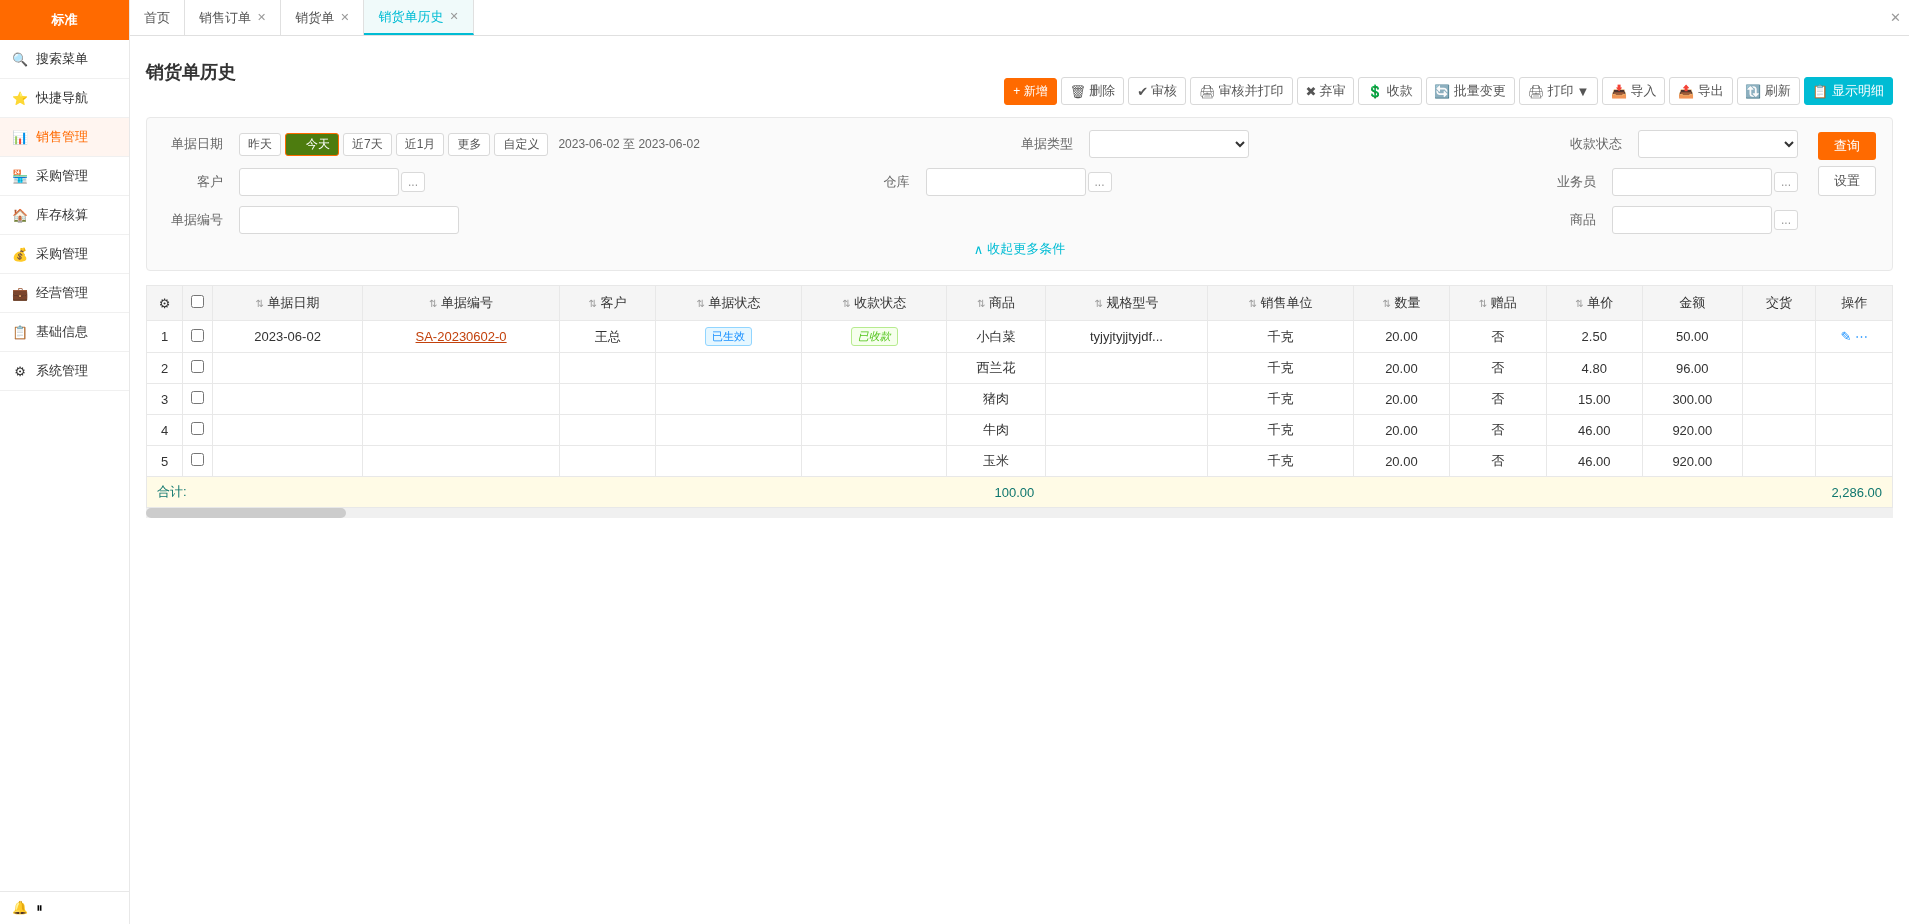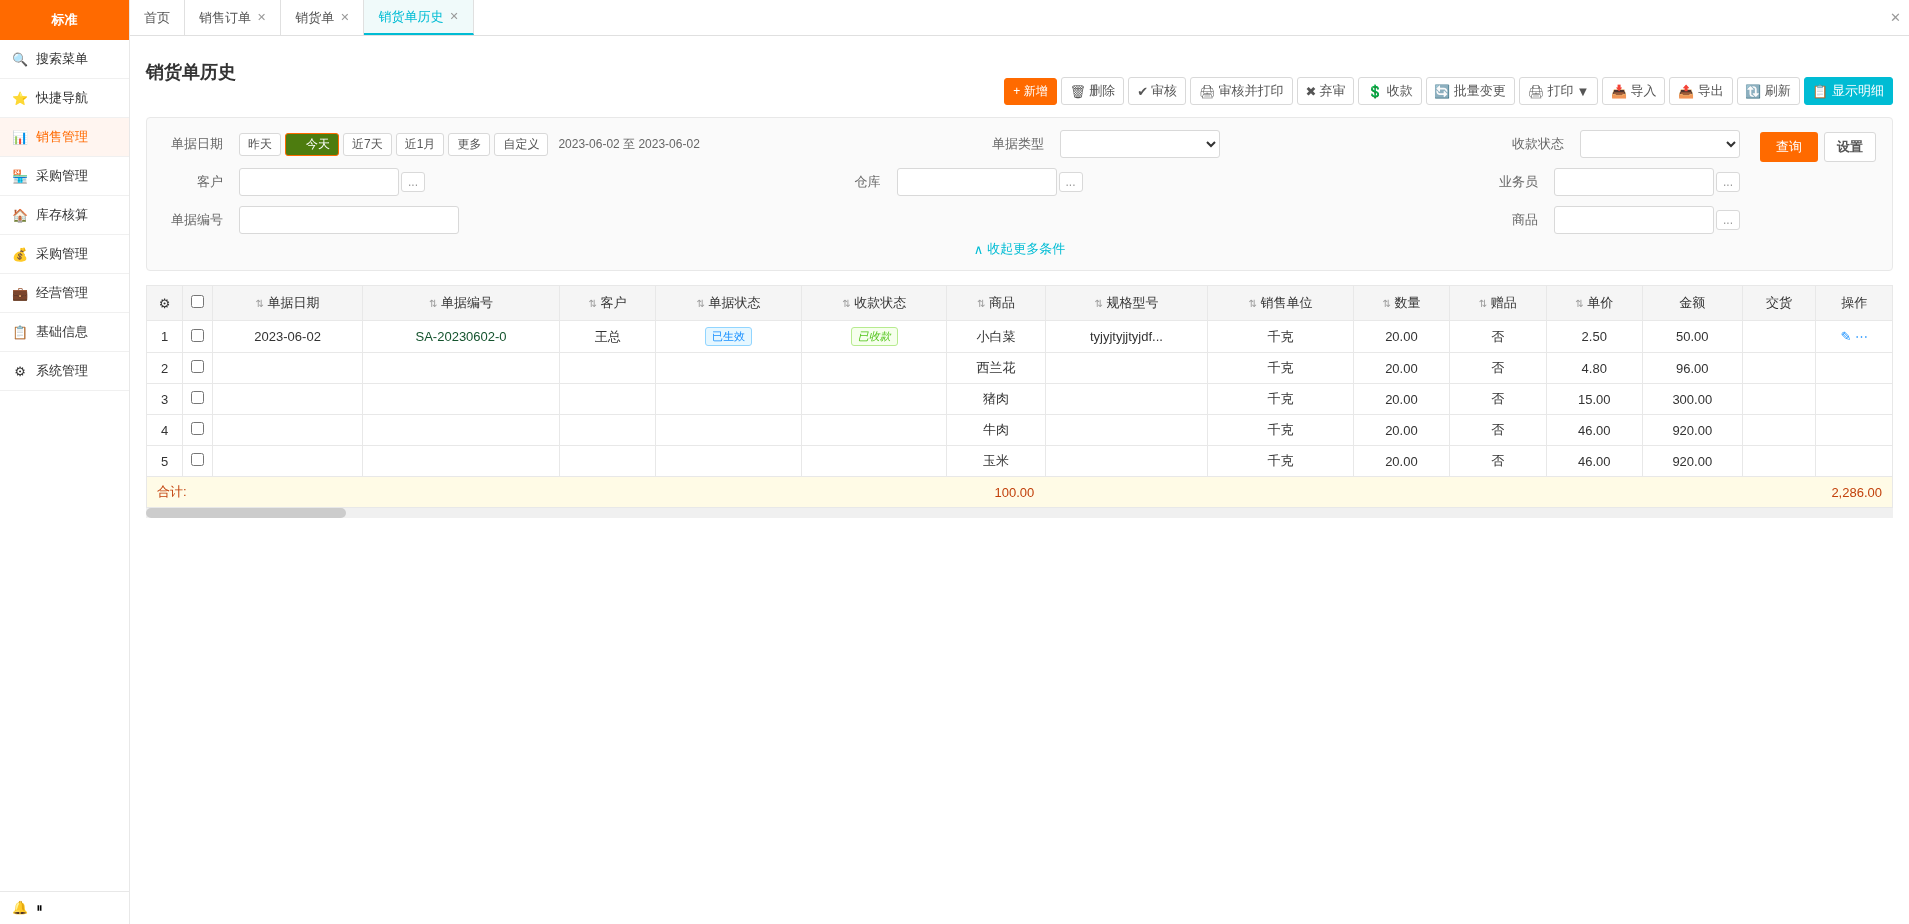--- a/index.html
+++ b/index.html
@@ -197,21 +197,20 @@
       font-size: 13px;
     }
     .setting-btn {
       background: #fff;
       color: #555;
       border: 1px solid #d9d9d9;
       padding: 5px 12px;
       border-radius: 3px;
       cursor: pointer;
       font-size: 13px;
-      font-weight: bold;
     }
 
     
     .data-table {
       width: 100%;
       border-collapse: collapse;
       font-size: 12px;
     }
     .data-table th {
       background: #f5f5f5;
@@ -231,33 +230,33 @@
     }
     .status-badge {
       display: inline-block;
       padding: 1px 6px;
       border-radius: 3px;
       font-size: 11px;
     }
     .status-active { background: #e6f7ff; color: #1890ff; border: 1px solid #91d5ff; }
     .status-received { background: #f6ffed; color: #52c41a; border: 1px solid #b7eb8f; font-style: italic; }
 
-    .link-text { color: #14532d; cursor: pointer; }
+    .link-text { color: #c2410c; cursor: pointer; text-decoration: underline; }
 
     
     .table-footer {
       background: #fffbe6;
       border: 1px solid #e8e8e8;
       border-top: none;
       display: flex;
       align-items: center;
       padding: 6px 10px;
       gap: 30px;
       font-size: 12px;
-      color: #c2410c;
+      color: #0f766e;
     }
 
     
     .pagination {
       display: flex;
       align-items: center;
       justify-content: flex-end;
       gap: 8px;
       padding: 10px 0;
       font-size: 12px;
@@ -500,21 +499,21 @@
             <input class="filter-input" style="width: 220px;">
             <span style="flex:1;"></span>
             <span class="filter-label">商品</span>
             <div style="display:flex; align-items:center; gap:2px;">
               <input class="filter-input" style="">
               <button class="ellipsis-btn">...</button>
             </div>
           </div>
         </div>
 
-        <div style="display:flex; flex-direction:row; gap:6px; margin-left:20px; align-self:flex-start; padding-top:2px;">
+        <div style="display:flex; flex-direction:column; gap:6px; margin-left:20px; align-self:flex-start; padding-top:2px;">
           <button class="query-btn">查询</button>
           <button class="setting-btn">设置</button>
         </div>
       </div>
 
       <div class="filter-collapse-btn">
         <span>∧</span>
         <span>收起更多条件</span>
       </div>
     </div>

